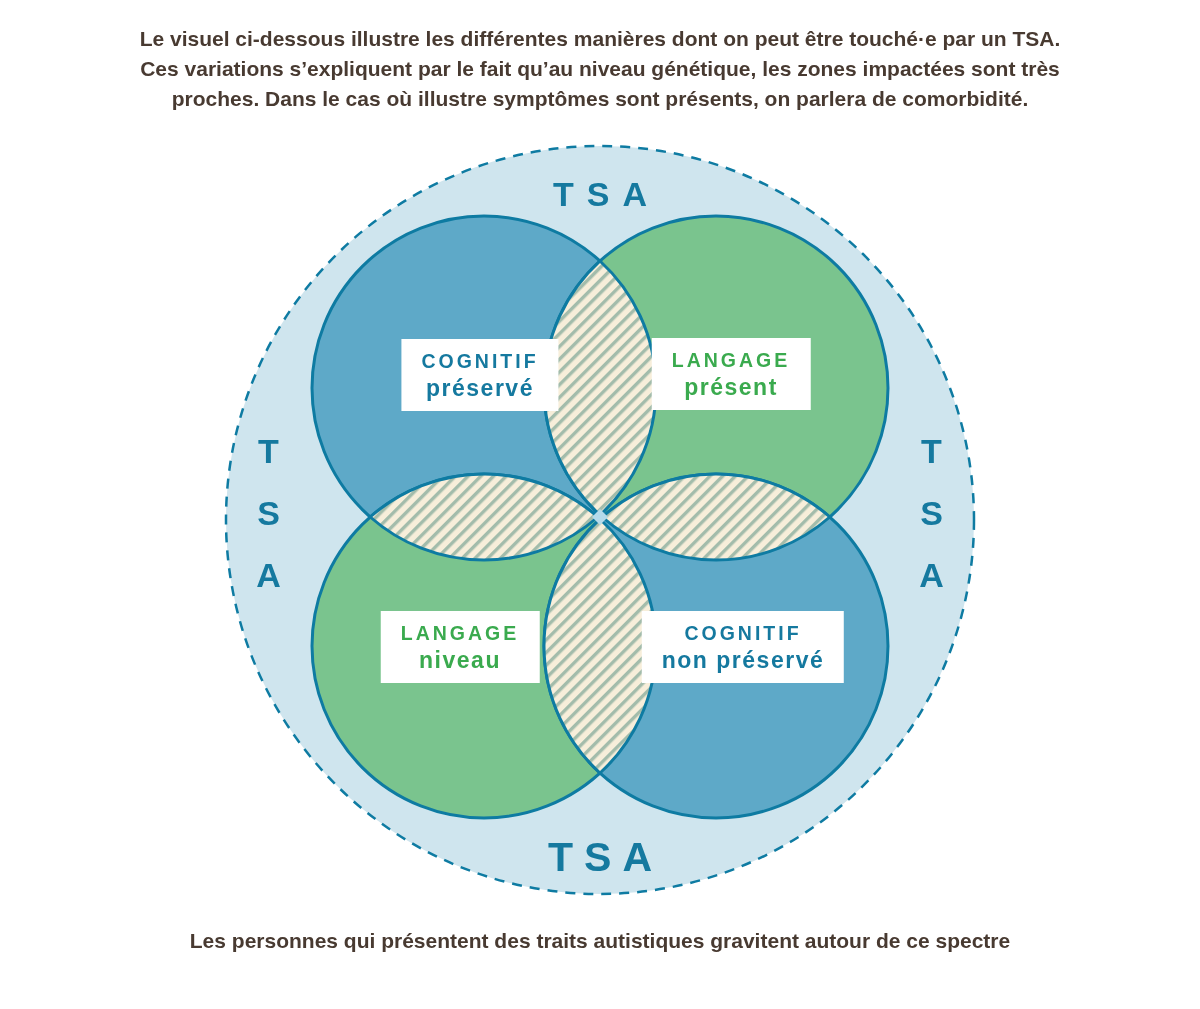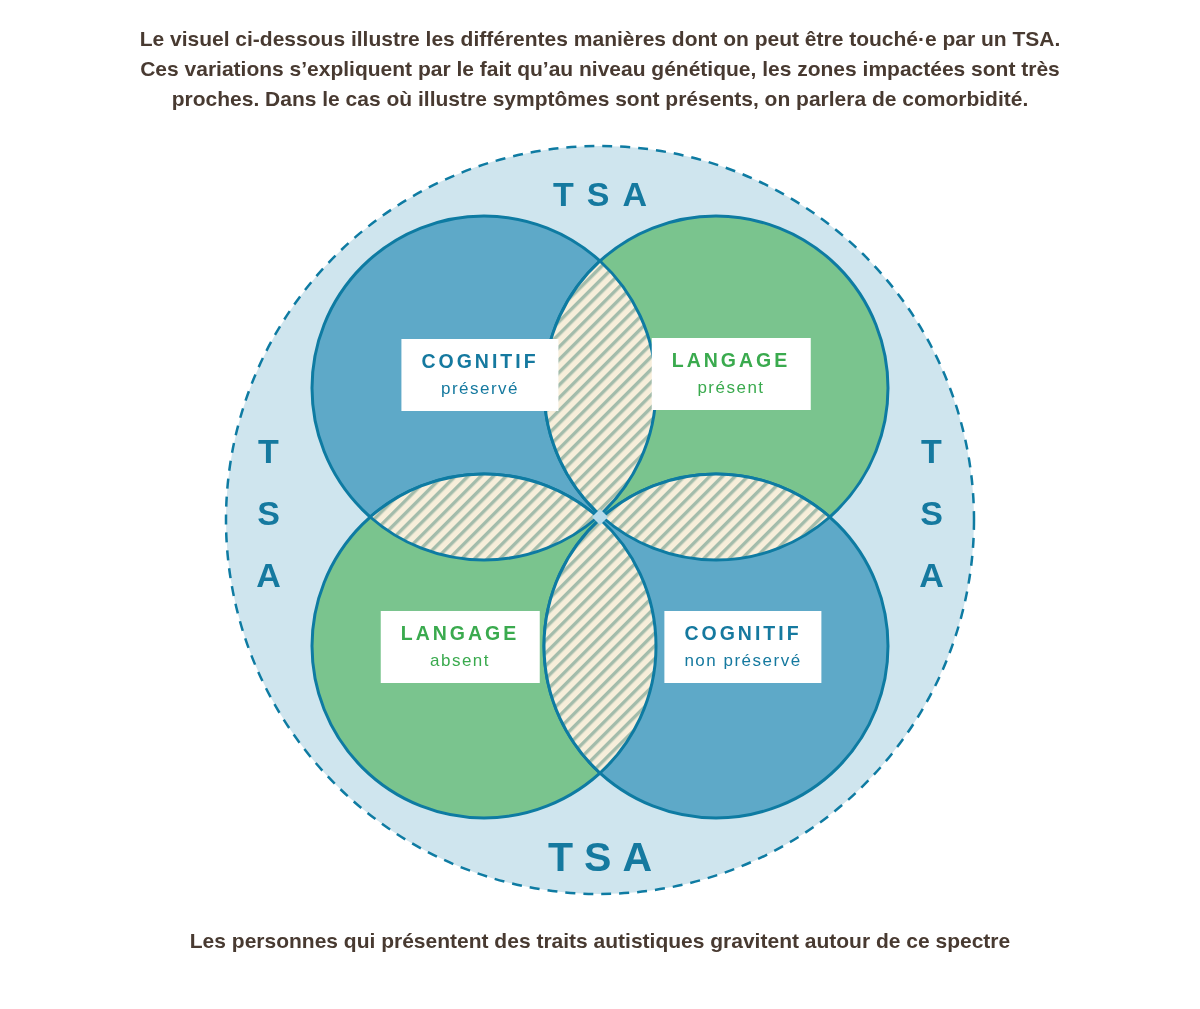--- a/index.html
+++ b/index.html
@@ -14,21 +14,21 @@
   #venn{position:absolute;left:0;top:0;}
   .tsa{position:absolute;transform:translate(-50%,-50%);color:var(--teal_text,#15799f);
        font-weight:700;white-space:nowrap;margin-top:12px;}
   .tsa-h{font-size:34px;letter-spacing:13px;padding-left:13px;}
   .tsa-h-big{font-size:41px;letter-spacing:11px;padding-left:11px;}
   .tsa-v{font-size:34px;writing-mode:vertical-rl;text-orientation:upright;
          letter-spacing:24px;padding-top:10px;}
   .region-label{position:absolute;transform:translate(-50%,-50%);background:#ffffff;
         text-align:center;padding:9px 20px;white-space:nowrap;}
   .region-title{font-size:19.5px;font-weight:700;letter-spacing:3px;line-height:27px;}
-  .region-sub{font-size:17px;font-weight:400;letter-spacing:1.5px;line-height:27px;}
+  .region-sub{font-size:23px;font-weight:700;letter-spacing:1.5px;line-height:27px;}
   .teal{color:var(--teal_text,#15799f);}
   .green{color:var(--green_text,#3aaa4e);}
 </style>
 </head>
 <body>
 
 <div id="page">
 
   <div id="intro" class="para">
     <span>Le visuel ci-dessous illustre les différentes manières dont on peut être touché·e par un TSA.</span>
@@ -67,21 +67,21 @@
   <div class="region-label" style="left:480px;top:375px;">
     <div class="region-title teal">COGNITIF</div>
     <div class="region-sub teal">préservé</div>
   </div>
   <div class="region-label" style="left:731px;top:374px;">
     <div class="region-title green">LANGAGE</div>
     <div class="region-sub green">présent</div>
   </div>
   <div class="region-label" style="left:460px;top:647px;">
     <div class="region-title green">LANGAGE</div>
-    <div class="region-sub green">absent</div>
+    <div class="region-sub green">niveau</div>
   </div>
   <div class="region-label" style="left:743px;top:647px;">
     <div class="region-title teal">COGNITIF</div>
     <div class="region-sub teal">non préservé</div>
   </div>
 
   <div id="outro" class="para">
     <span>Les personnes qui présentent des traits autistiques gravitent autour de ce spectre</span>
   </div>
 

